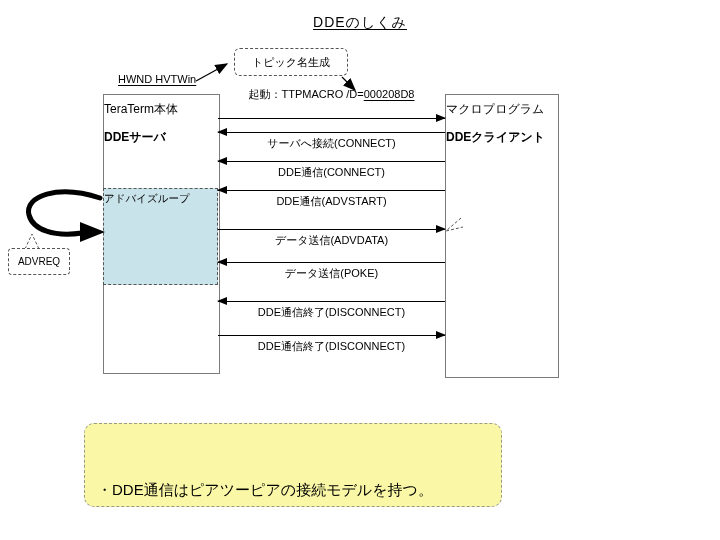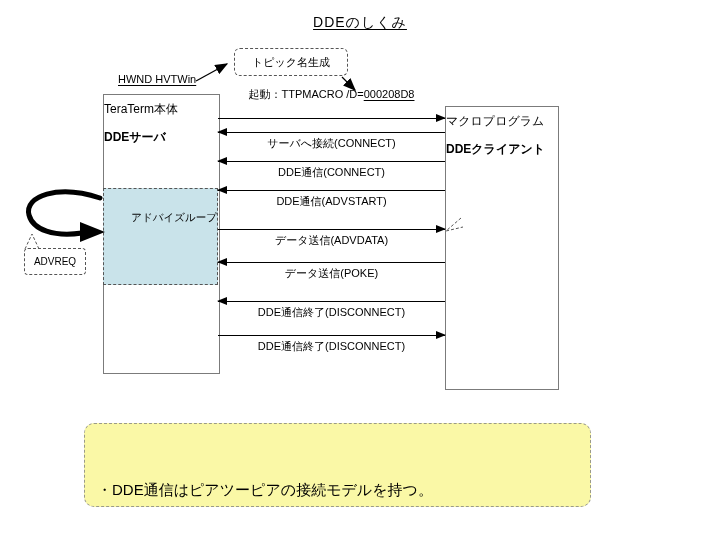--- a/index.html
+++ b/index.html
@@ -18,47 +18,47 @@
     font-size:11px; display:flex; align-items:center; justify-content:center; background:#fff;
   }
   .hwnd { left:118px; top:73px; font-size:11px; }
 
   .actor {
     border:1px solid var(--box-border,#7b7b7b); background:#fff; font-size:12px;
   }
   .actor .actor-title { margin-top:6px; }
   .actor .actor-sub { margin-top:11px; font-weight:bold; }
   .actor-server { left:103px; top:94px; width:115px; height:278px; }
-  .actor-client { left:445px; top:94px; width:112px; height:282px;margin-top:12px; }
+  .actor-client { left:445px; top:94px; width:112px; height:282px; }
 
   .advise {
     left:103px; top:188px; width:115px; height:97px;
     background:var(--advise-fill,#c9e3ea); border:1px dashed #555; box-sizing:border-box;
-    font-size:10.5px; text-align:right; padding-top:22px;
+    font-size:10.5px; text-align:left; padding-top:3px;
   }
 
   .msg { position:absolute; left:218px; width:227px; height:0; }
   .msg .line { position:absolute; left:0; right:0; top:0; height:1px; background:var(--line,#000); }
   .msg .ah { position:absolute; top:-4px; width:0; height:0;
              border-top:4.5px solid transparent; border-bottom:4.5px solid transparent; }
   .msg.dir-left  .ah { left:-1px;  border-right:10px solid var(--line,#000); }
   .msg.dir-right .ah { right:-1px; border-left:10px solid var(--line,#000); }
   .msg .msg-label { position:absolute; left:0; width:100%; text-align:center;
                     font-size:11px; line-height:13px; white-space:nowrap; }
   .msg.pos-below .msg-label { top:5px; }
   .msg.pos-above .msg-label { bottom:17px; }
 
   .callout { border:1px dashed #555; background:#fff; font-size:10px; }
   .advreq { left:8px; top:248px; width:60px; height:25px; border-radius:4px;
-            display:flex; align-items:center; justify-content:center;margin-left:16px; }
+            display:flex; align-items:center; justify-content:center; }
   .srv-recv { left:458px; top:194px; width:88px; height:38px; border-radius:9px;
               display:flex; flex-direction:column; align-items:center; justify-content:center; line-height:14px; }
 
   .note {
-    left:84px; top:423px; width:507px; height:84px; box-sizing:border-box;
+    left:84px; top:423px; width:418px; height:84px; box-sizing:border-box;
     background:var(--note-fill,#faf8a6); border:1px dashed #9a9a8a; border-radius:10px;
     font-size:15px; line-height:23px; padding:8px 21px 0 12px; white-space:pre;
   }
 
   svg.overlay { position:absolute; left:0; top:0; }
 </style>
 </head>
 <body>
 
 <div class="slide" style="--advise-fill: #c9e3ea; --note-fill: #faf8a6; --line: #000000; --box-border: #7b7b7b; --dashed: #555555;">

